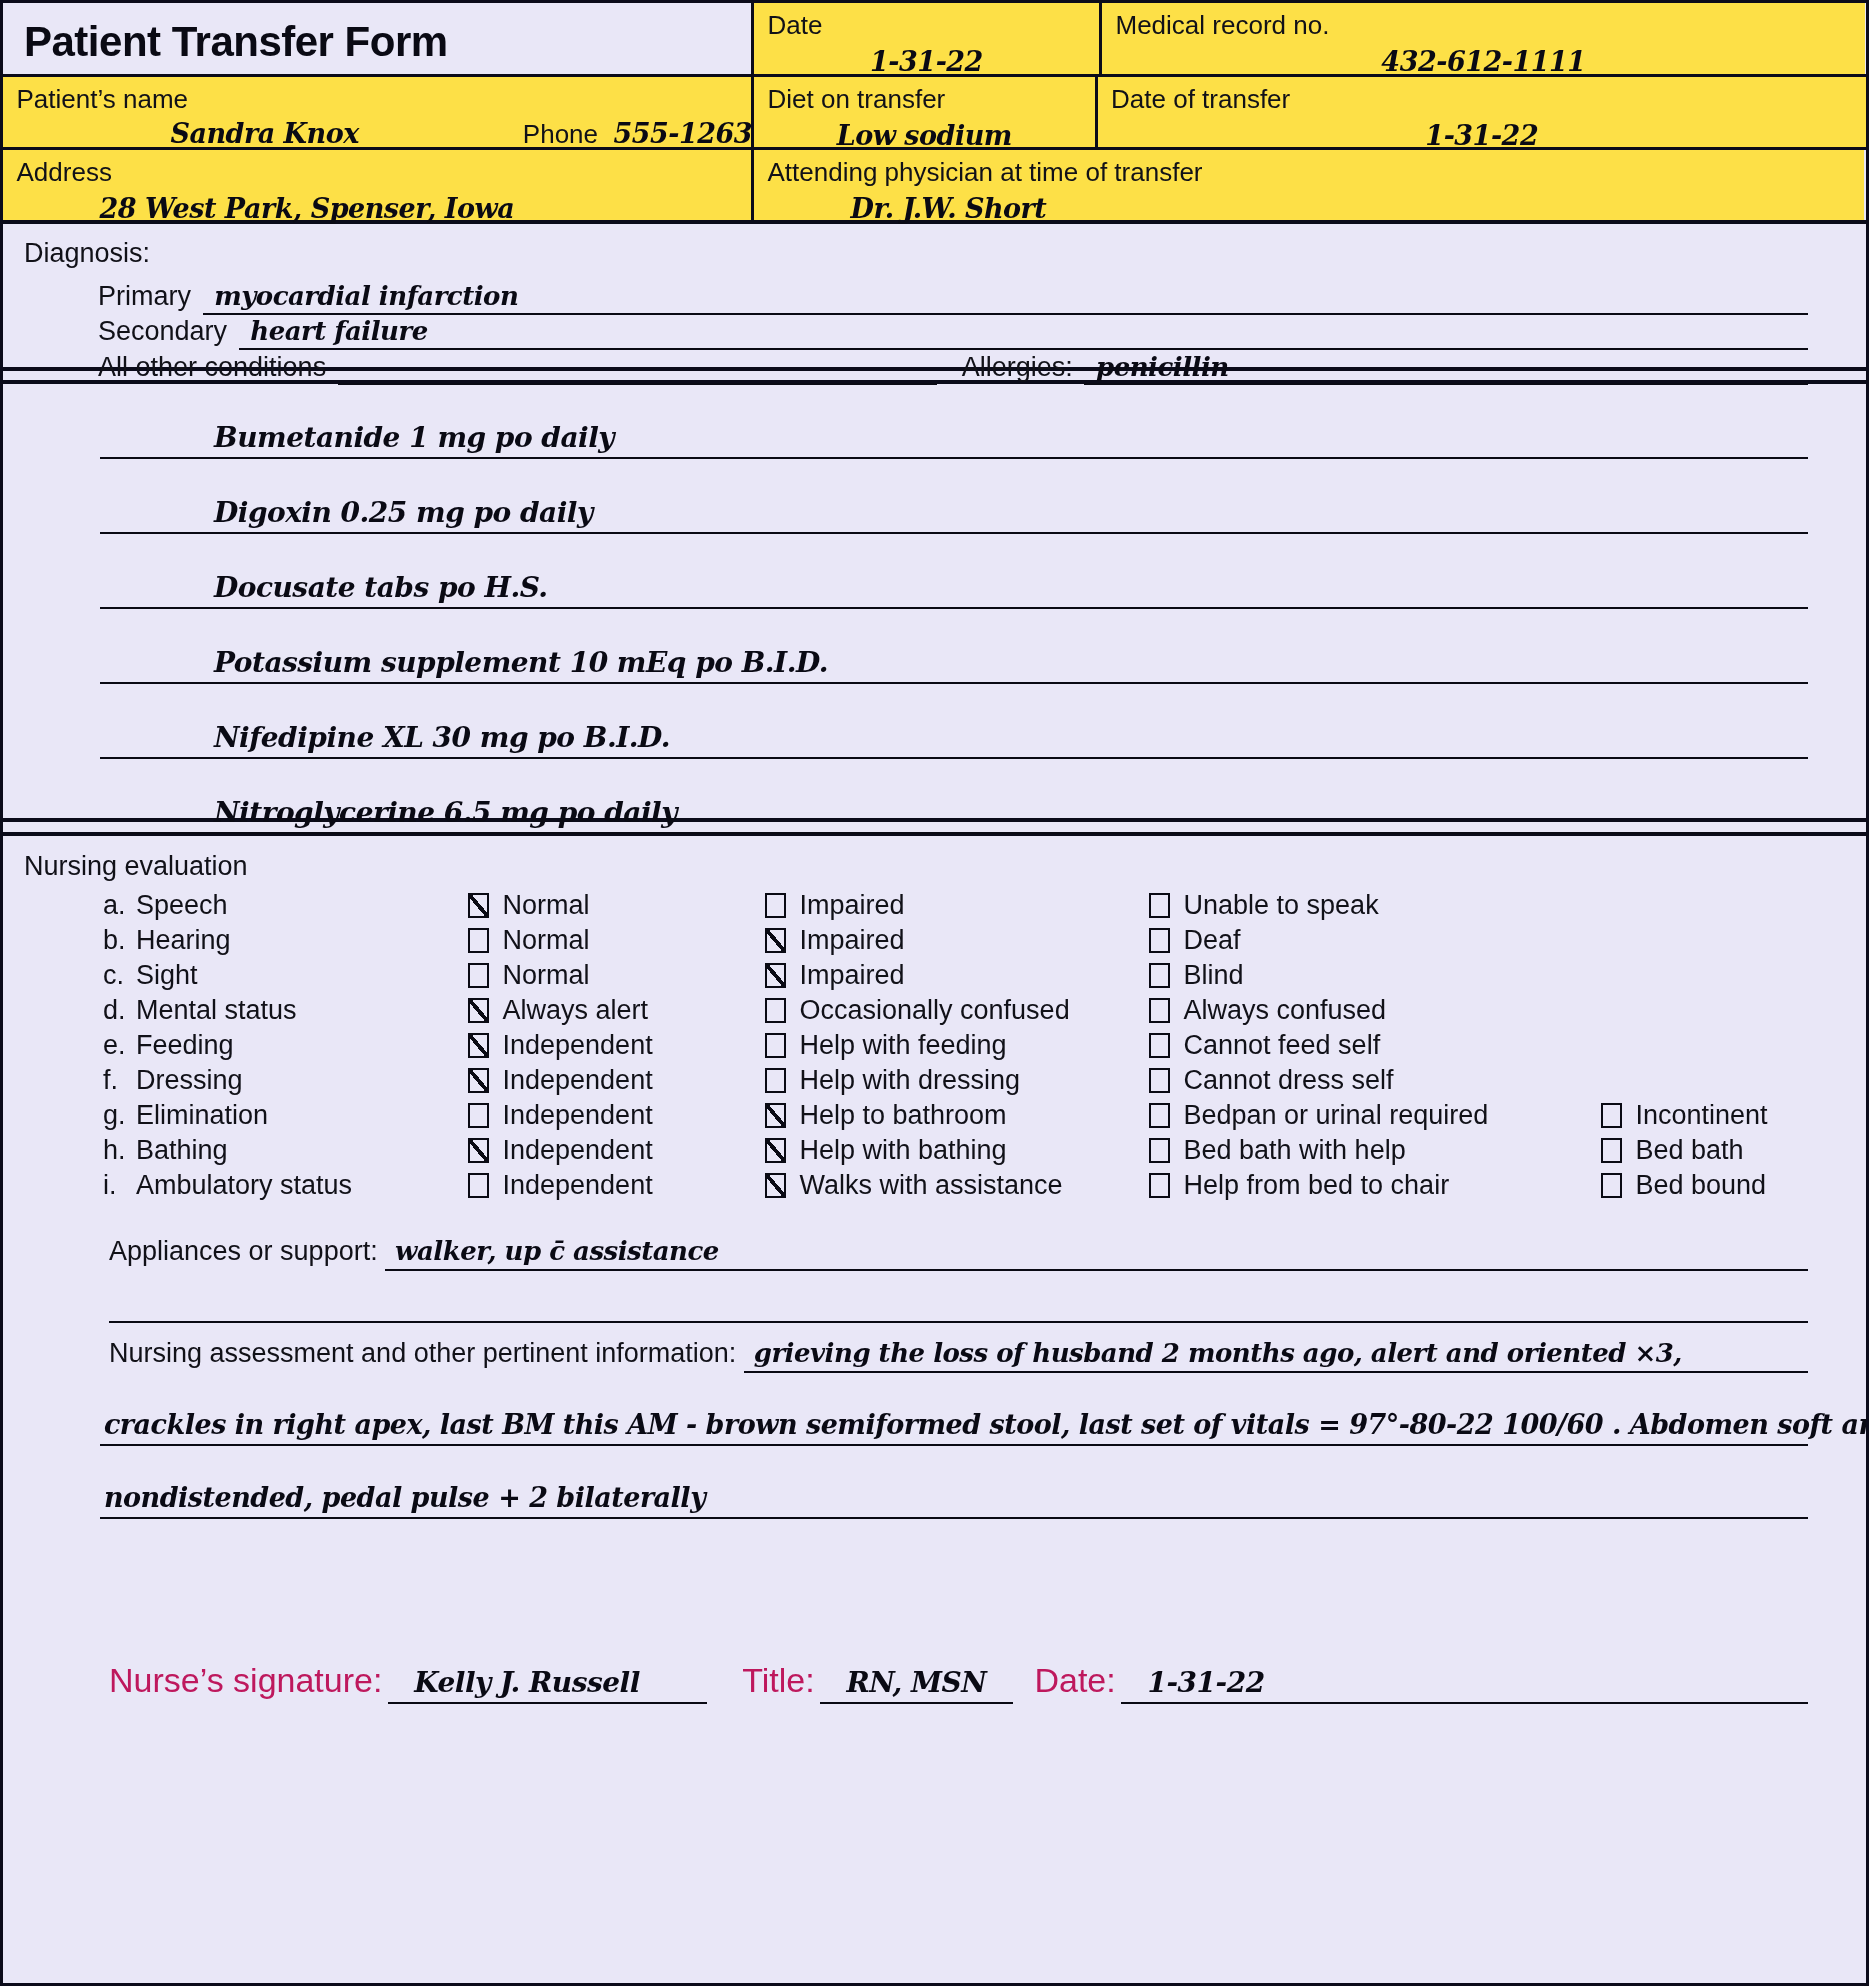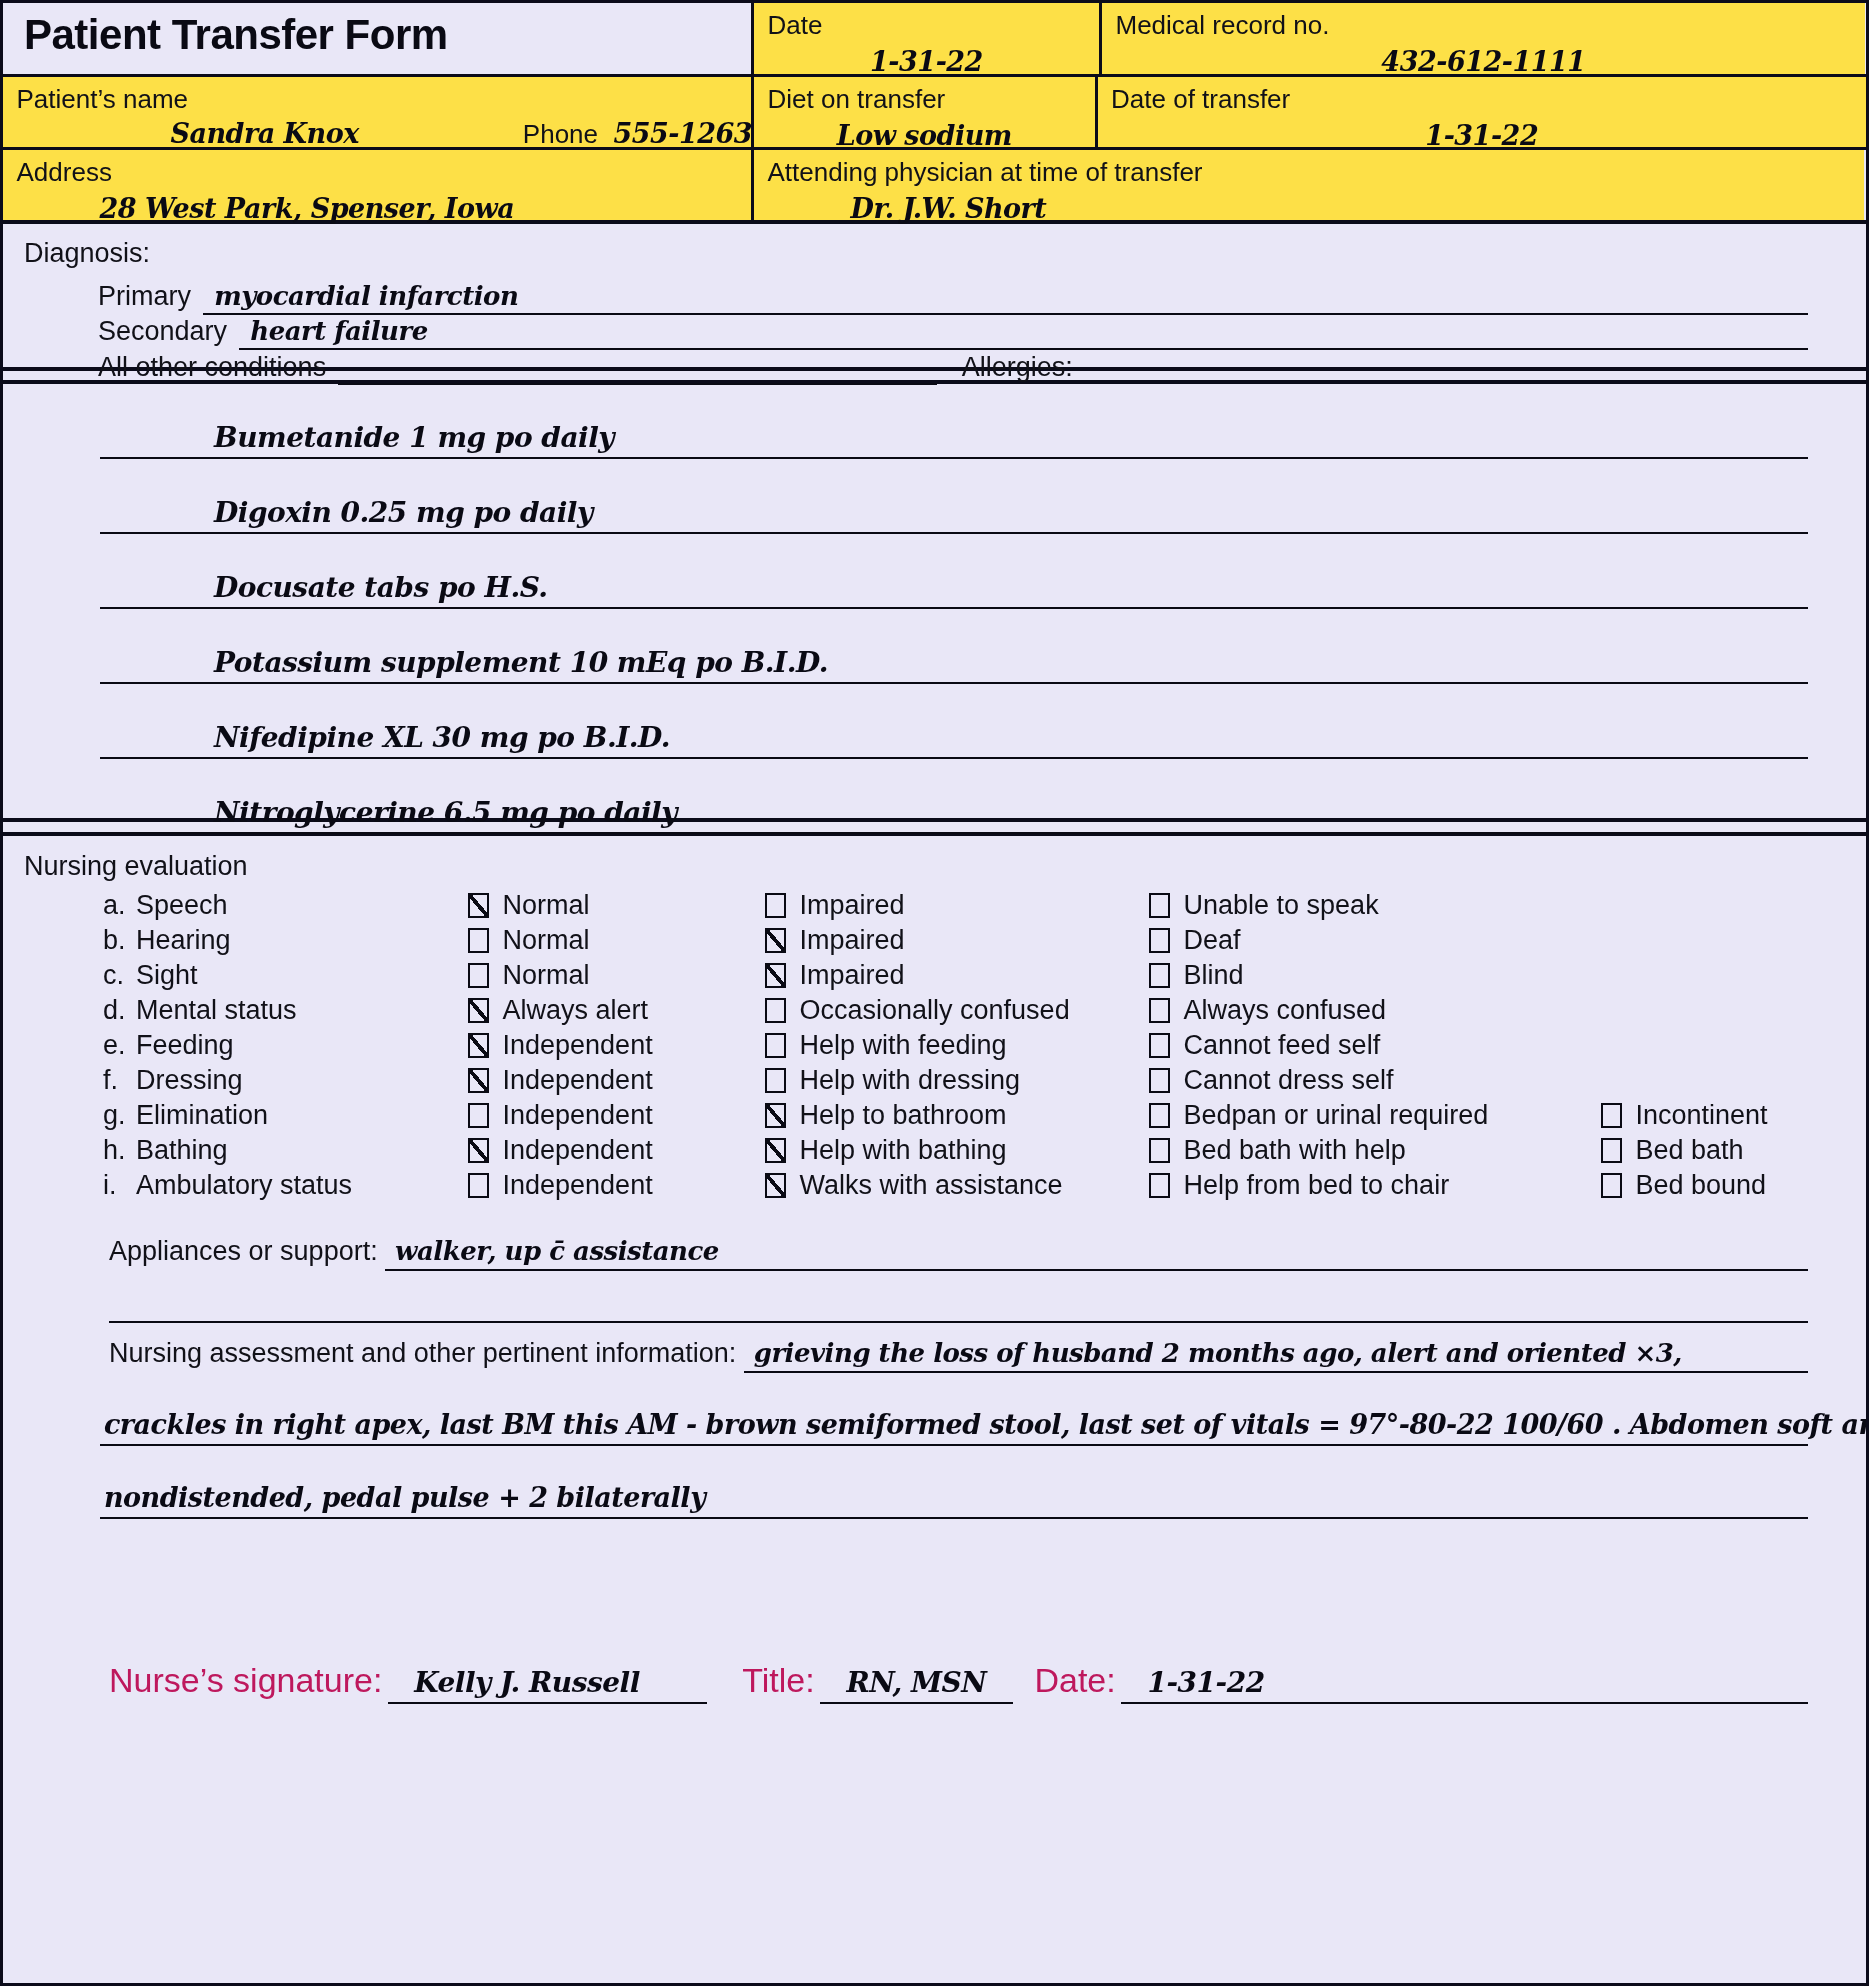--- a/index.html
+++ b/index.html
@@ -46,21 +46,21 @@
     border-right: 3.9px solid #0b0b1a;
     padding: 7.7px 13.5px 0 13.5px;
   }
   .hcell:last-child { border-right: none; }
   .hrow.r1 { border-bottom: 3.9px solid #0b0b1a; }
   .hrow.r2 { border-bottom: 3.9px solid #0b0b1a; }
 
   .title-cell {
     background: #e9e7f7;
     display: flex;
-    align-items: flex-start;
+    align-items: center;
     padding-left: 21px;
   }
   .form-title {
     font-size: 42px;
     font-weight: 700;
     color: #0a0a14;
     letter-spacing: -0.5px;
   }
   .hlabel {
     font-size: 26px;
@@ -360,20 +360,23 @@
         <span class="hand">heart failure</span>
       </span>
     </div>
 
     <div class="dx-row" style="margin-top:-1.9px;padding-left:95px;">
       <span class="dx-lbl">All other conditions</span>
       <span class="rule" style="flex:none;width:599px;">
         <span class="hand"></span>
       </span>
       <span class="dx-lbl" style="margin-left:25px;">Allergies:</span>
+      <span class="rule" style="margin-right:58px;">
+        <span class="hand">penicillin</span>
+      </span>
     </div>
   </div>
 
   <div class="sep"></div>
 
   <div class="section" style="height:434px;">
 
     <div class="med-line">
       <span class="med-rule">
         <span class="hand">Bumetanide 1 mg po daily</span>

